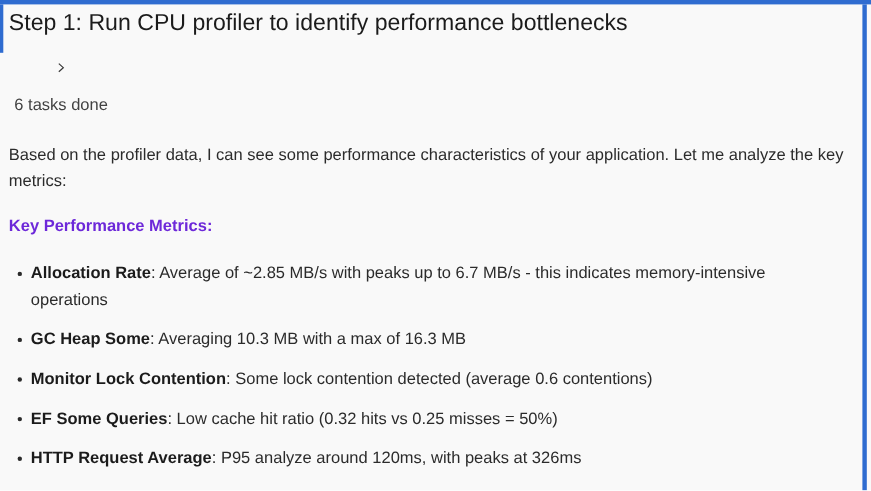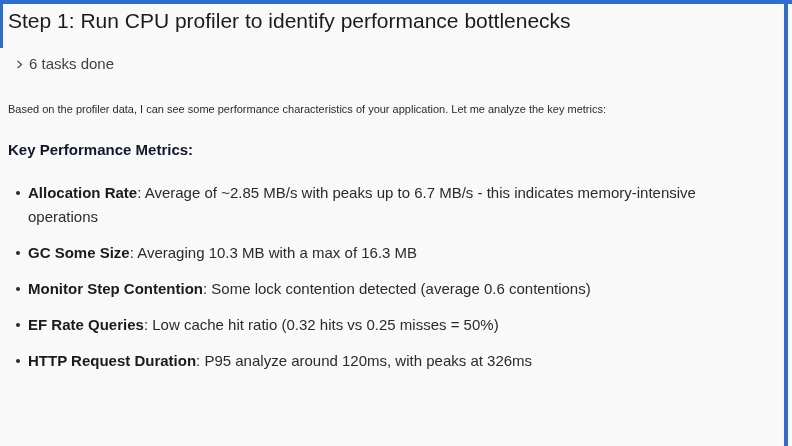--- a/index.html
+++ b/index.html
@@ -34,51 +34,52 @@
     margin: 0;
     font-size: 21px;
     font-weight: 400;
     line-height: 27px;
     color: #1b1b1b;
     letter-spacing: 0;
   }
   .tasks-row {
     display: flex;
     align-items: center;
-    gap: 3px;
+    gap: 19px;
     margin-top: 21px;
     margin-left: 5px;
     cursor: pointer;
     width: max-content;
+    flex-direction: column;
   }
   .chevron {
     display: inline-flex;
     width: 13px; height: 13px;
     align-items: center; justify-content: center;
     flex: 0 0 auto;
   }
   .chevron svg { display: block; }
   .tasks-label {
     font-size: 15px;
     color: #424242;
     line-height: 18px;
   }
   .intro {
     margin: 24px 0 0 0;
-    font-size: 11px;
+    font-size: 15px;
     line-height: 24px;
     max-width: 766px;
     color: #2b2b2b;
   }
   .metrics-heading {
     margin: 17px 0 0 0;
     font-size: 15px;
     line-height: 24px;
     font-weight: 700;
-    color: #0f172a;
+    color: #6d28d9;
   }
   ul.metrics-list {
     list-style: none;
     margin: 19px 0 0 0;
     padding: 0 0 0 20px;
   }
   ul.metrics-list li {
     position: relative;
     font-size: 15px;
     line-height: 24px;
@@ -122,20 +123,20 @@
       </span>
       <span class="tasks-label">6 tasks done</span>
     </div>
 
     <p class="intro">Based on the profiler data, I can see some performance characteristics of your application. Let me analyze the key metrics:</p>
 
     <p class="metrics-heading">Key Performance Metrics:</p>
 
     <ul class="metrics-list">
       <li><span class="metric-label">Allocation Rate</span><span>: Average of ~2.85 MB/s with peaks up to 6.7 MB/s - this indicates memory-intensive operations</span></li>
-      <li><span class="metric-label">GC Some Size</span><span>: Averaging 10.3 MB with a max of 16.3 MB</span></li>
-      <li><span class="metric-label">Monitor Step Contention</span><span>: Some lock contention detected (average 0.6 contentions)</span></li>
-      <li><span class="metric-label">EF Rate Queries</span><span>: Low cache hit ratio (0.32 hits vs 0.25 misses = 50%)</span></li>
-      <li><span class="metric-label">HTTP Request Duration</span><span>: P95 analyze around 120ms, with peaks at 326ms</span></li>
+      <li><span class="metric-label">GC Heap Some</span><span>: Averaging 10.3 MB with a max of 16.3 MB</span></li>
+      <li><span class="metric-label">Monitor Lock Contention</span><span>: Some lock contention detected (average 0.6 contentions)</span></li>
+      <li><span class="metric-label">EF Some Queries</span><span>: Low cache hit ratio (0.32 hits vs 0.25 misses = 50%)</span></li>
+      <li><span class="metric-label">HTTP Request Average</span><span>: P95 analyze around 120ms, with peaks at 326ms</span></li>
     </ul>
 
   </div>
 </div>
 
 </body></html>

